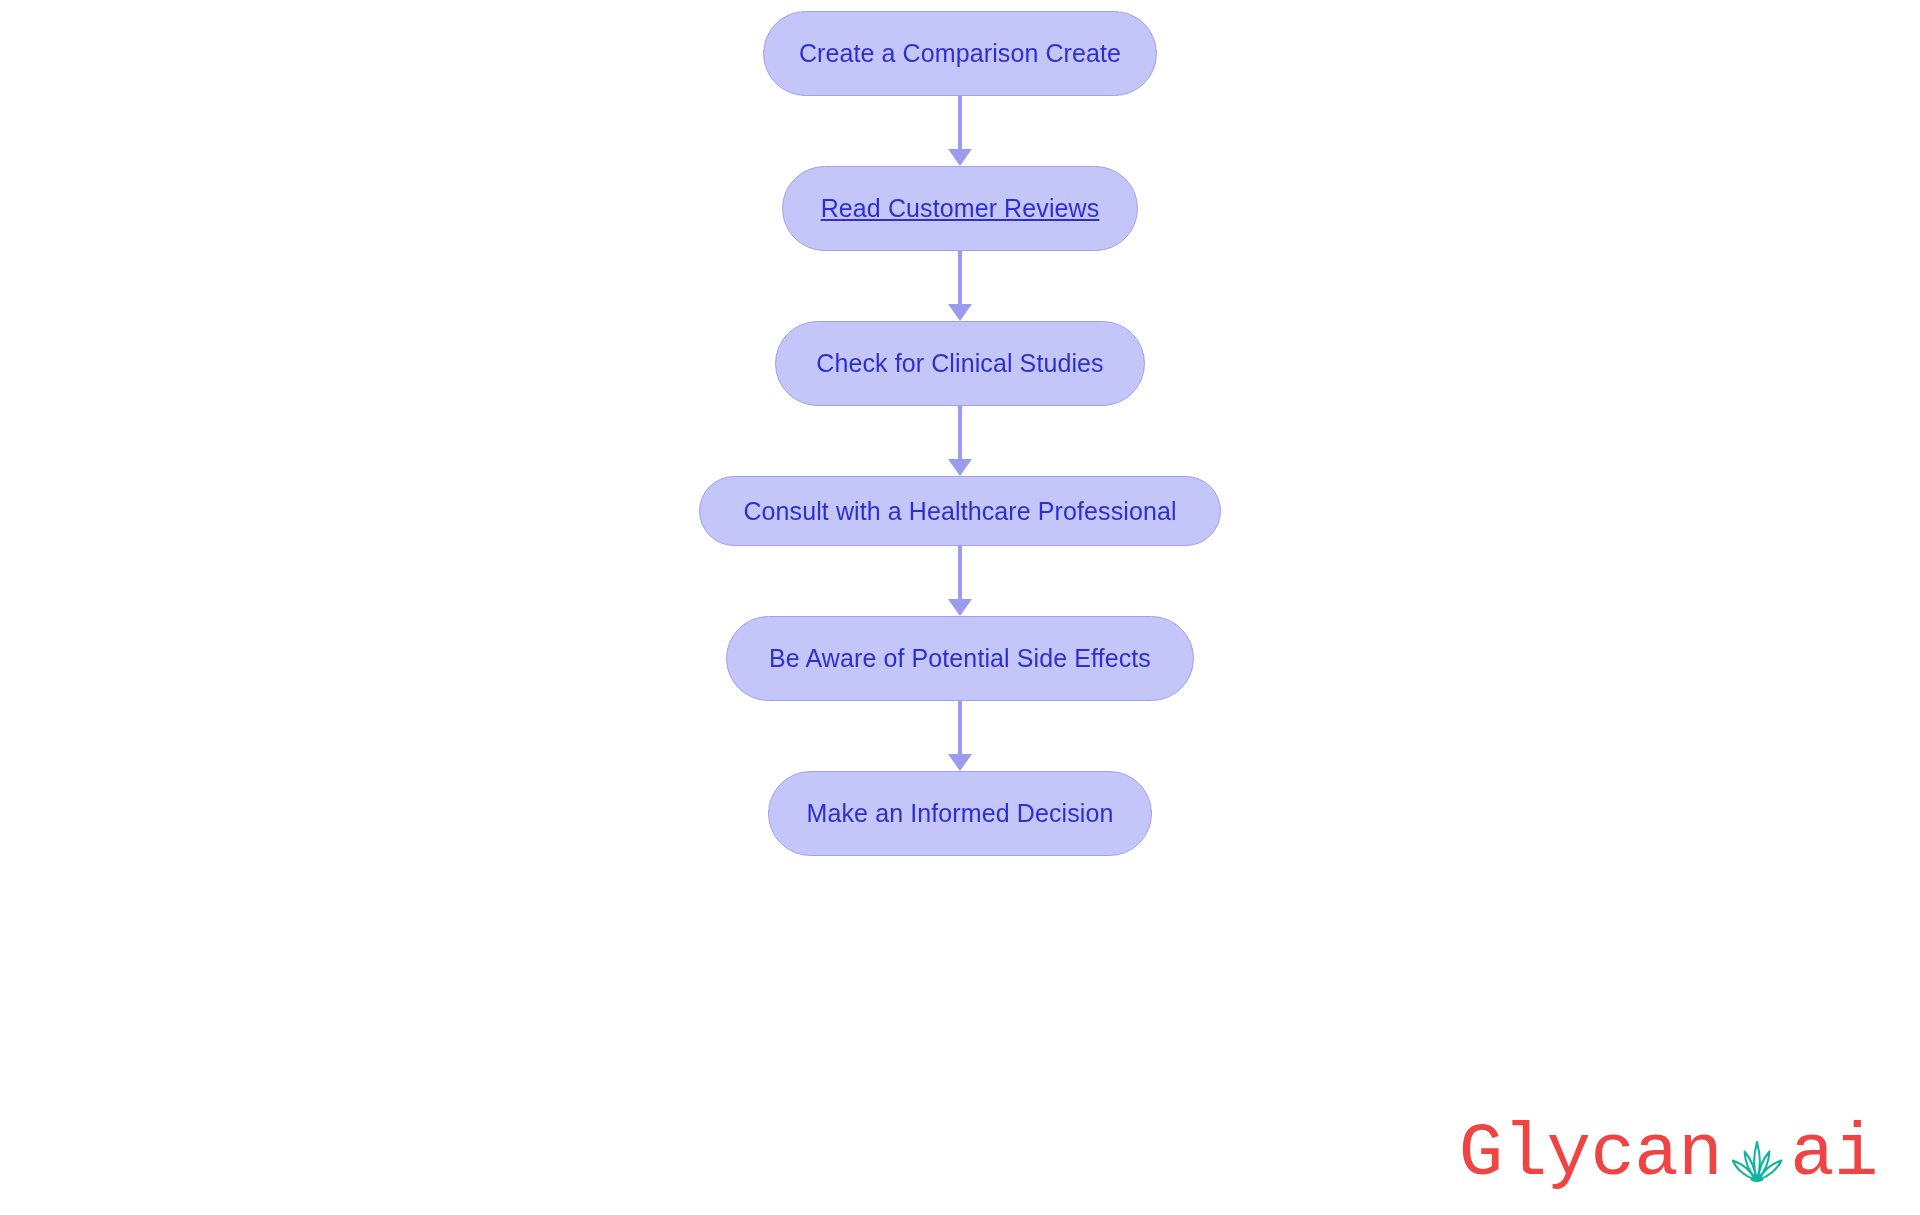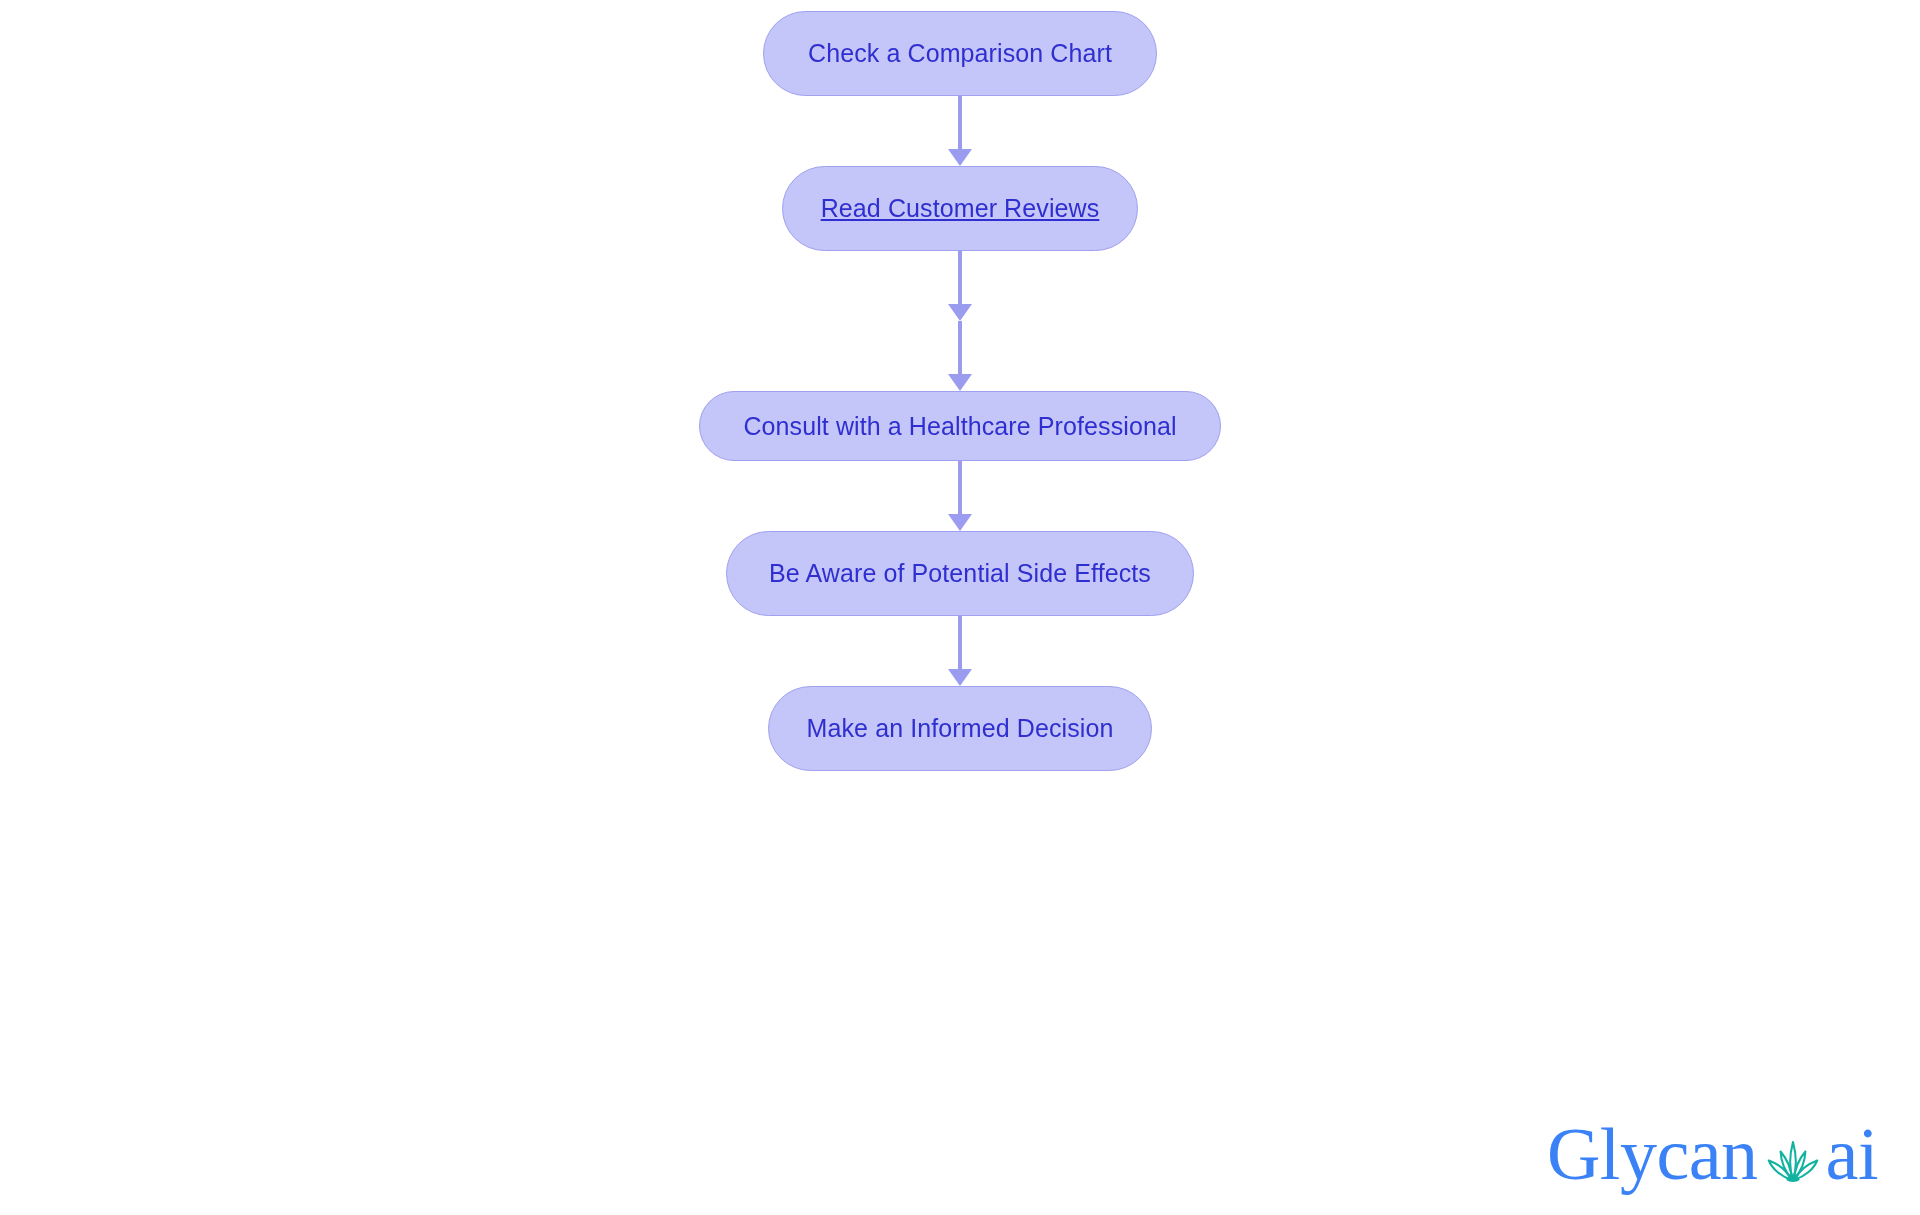--- a/index.html
+++ b/index.html
@@ -78,23 +78,23 @@
   
   #brand-logo {
     position: absolute;
     right: 42px;
     bottom: 18px;
     display: flex;
     align-items: center;
     height: 86px;
   }
   #brand-logo .wordmark {
-    font-family: Liberation Serif, serif;
+    font-family: Liberation Mono, monospace;
     font-size: 74px;
-    color: #3b82f6;
+    color: #ef4444;
     line-height: 1;
     letter-spacing: -0.5px;
   }
   #brand-logo .plant-icon {
     display: inline-flex;
     align-items: center;
     justify-content: center;
     width: 74px;
     height: 74px;
     margin: 0 -4px 0 -2px;
@@ -103,37 +103,40 @@
   }
 </style>
 </head>
 <body>
 
 <div id="flowchart-canvas">
 
   <div class="flow-column" style="top:11px;">
 
     <div class="node" style="width:394px;height:85px;">
-      <span class="node-label">Check a Comparison Chart</span>
+      <span class="node-label">Create a Comparison Create</span>
     </div>
 
     <div class="connector" style="height:70px;">
       <div class="stem"></div>
       <div class="head"></div>
     </div>
 
     <div class="node" style="width:356px;height:85px;text-decoration:underline;">
       <span class="node-label">Read Customer Reviews</span>
     </div>
 
     <div class="connector" style="height:70px;">
       <div class="stem"></div>
       <div class="head"></div>
     </div>
 
+    <div class="node" style="width:370px;height:85px;">
+      <span class="node-label">Check for Clinical Studies</span>
+    </div>
 
     <div class="connector" style="height:70px;">
       <div class="stem"></div>
       <div class="head"></div>
     </div>
 
     <div class="node" style="width:522px;height:70px;">
       <span class="node-label">Consult with a Healthcare Professional</span>
     </div>
 

